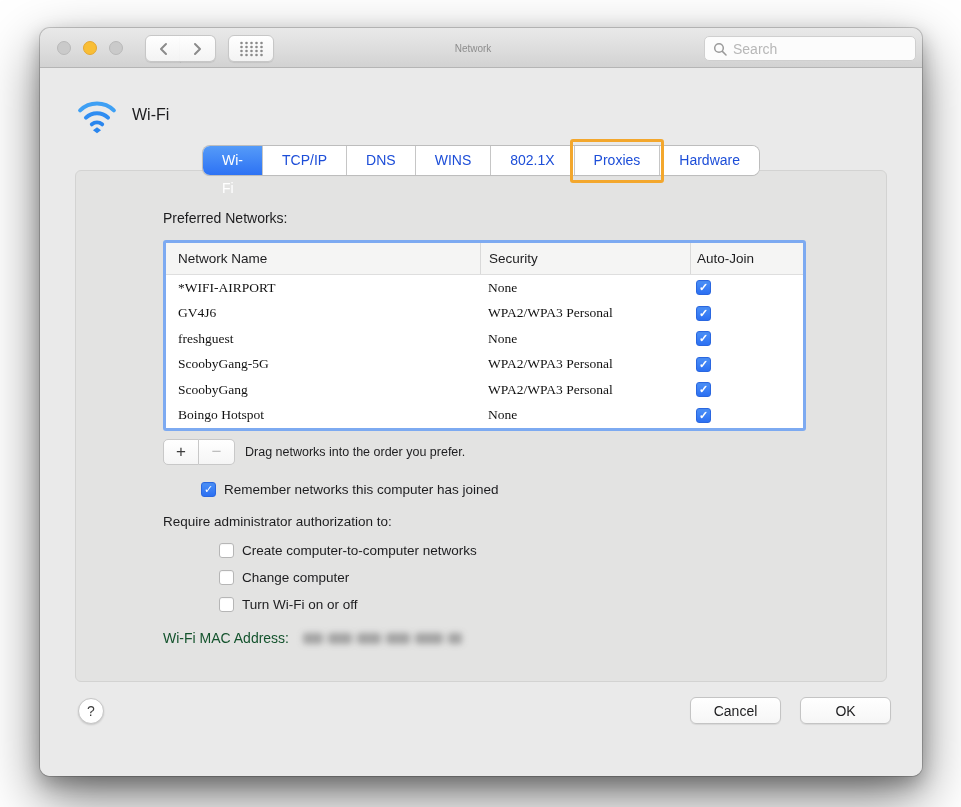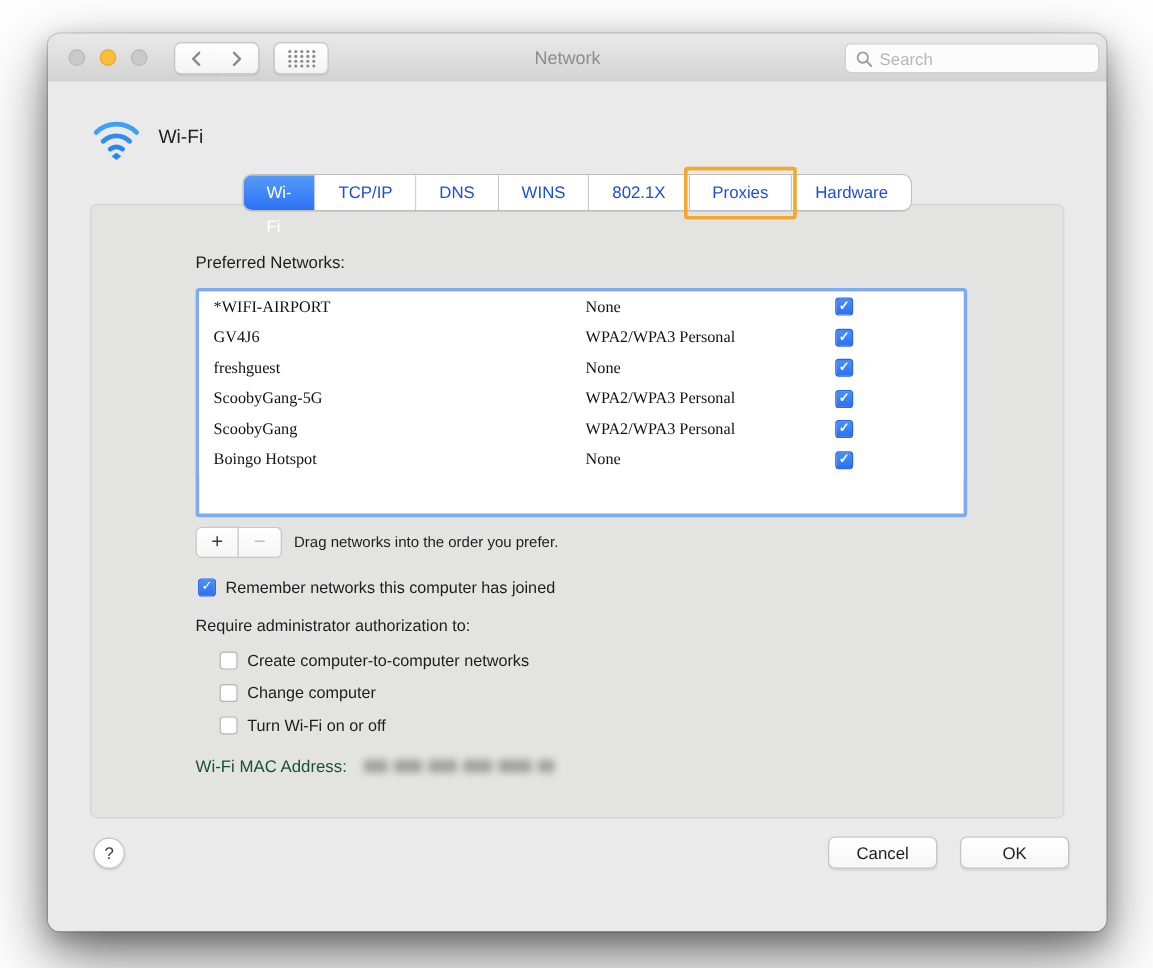--- a/index.html
+++ b/index.html
@@ -36,21 +36,21 @@
     border:1px solid #c7c7c7; border-radius:6px;
     display:flex; align-items:center; justify-content:center;
     box-shadow:0 1px 1px rgba(0,0,0,0.08);
   }
   .btn-back { left:105px; width:36px; border-top-right-radius:0; border-bottom-right-radius:0; }
   .btn-fwd  { left:140px; width:36px; border-left:none; border-top-left-radius:0; border-bottom-left-radius:0; }
   .btn-grid { left:188px; width:46px; }
   .win-title {
     position:absolute; left:0; right:16px; top:0; height:40px;
     display:flex; align-items:center; justify-content:center;
-    font-size:15px; color:#8d8d8d;
+    font-size:10px; color:#8d8d8d;
   }
   .searchbox {
     position:absolute; right:6px; top:8px; width:212px; height:25px;
     background:#fcfcfc; border:1px solid #cfcfcf; border-radius:5px;
     display:flex; align-items:center; padding:0 8px; gap:6px;
   }
   .searchbox input {
     border:none; outline:none; background:transparent; width:100%;
     font-size:14px; color:#333; font-family:inherit;
   }
@@ -124,21 +124,21 @@
   .list-actions { position:absolute; left:123px; top:371px; display:flex; }
   .seg-btn {
     width:36px; height:26px; background:linear-gradient(#ffffff,#f5f5f5);
     border:1px solid #c8c8c8; display:flex; align-items:center; justify-content:center;
     font-size:17px; color:#3c3c3c;
   }
   .seg-btn.add { border-radius:5px 0 0 5px; }
   .seg-btn.remove { border-radius:0 5px 5px 0; border-left:none; color:#bcbcbc; }
   .drag-hint { position:absolute; left:205px; top:377px; font-size:12.5px; color:#1d1d1f; }
 
-  .opt-row { position:absolute; display:flex; align-items:center; gap:8px; }
+  .opt-row { position:absolute; display:flex; align-items:center; gap:8px;margin-left:36px; }
   .opt-label { font-size:13.5px; color:#1d1d1f; }
   .section-label { position:absolute; font-size:13.5px; color:#1d1d1f; }
 
   
   .mac-row { position:absolute; left:123px; top:562px; display:flex; align-items:center; gap:14px; }
   .mac-label { font-size:14px; color:#14532d; }
   .mac-blur { display:flex; gap:5px; filter:blur(3px); opacity:0.75; }
   .mac-blur span { display:block; height:11px; border-radius:2px; background:#8f8f8f; }
 
   
@@ -246,20 +246,25 @@
         <div class="tab"><span>DNS</span></div>
         <div class="tab"><span>WINS</span></div>
         <div class="tab"><span>802.1X</span></div>
         <div class="tab"><span>Proxies</span><span class="highlight-ring"></span></div>
         <div class="tab"><span>Hardware</span></div>
       </div>
 
     <div class="pn-label">Preferred Networks:</div>
 
     <div class="table-wrap">
+      <div class="thead">
+        <div class="th th-name">Network Name</div>
+        <div class="th th-sec">Security</div>
+        <div class="th th-join">Auto-Join</div>
+      </div>
       <div>
           <div class="trow">
             <div class="cell cell-name">*WIFI-AIRPORT</div>
             <div class="cell cell-sec">None</div>
             <div class="cell cell-join">
               <span class="checkbox checked"></span>
             </div>
           </div>
           <div class="trow">
             <div class="cell cell-name">GV4J6</div>

